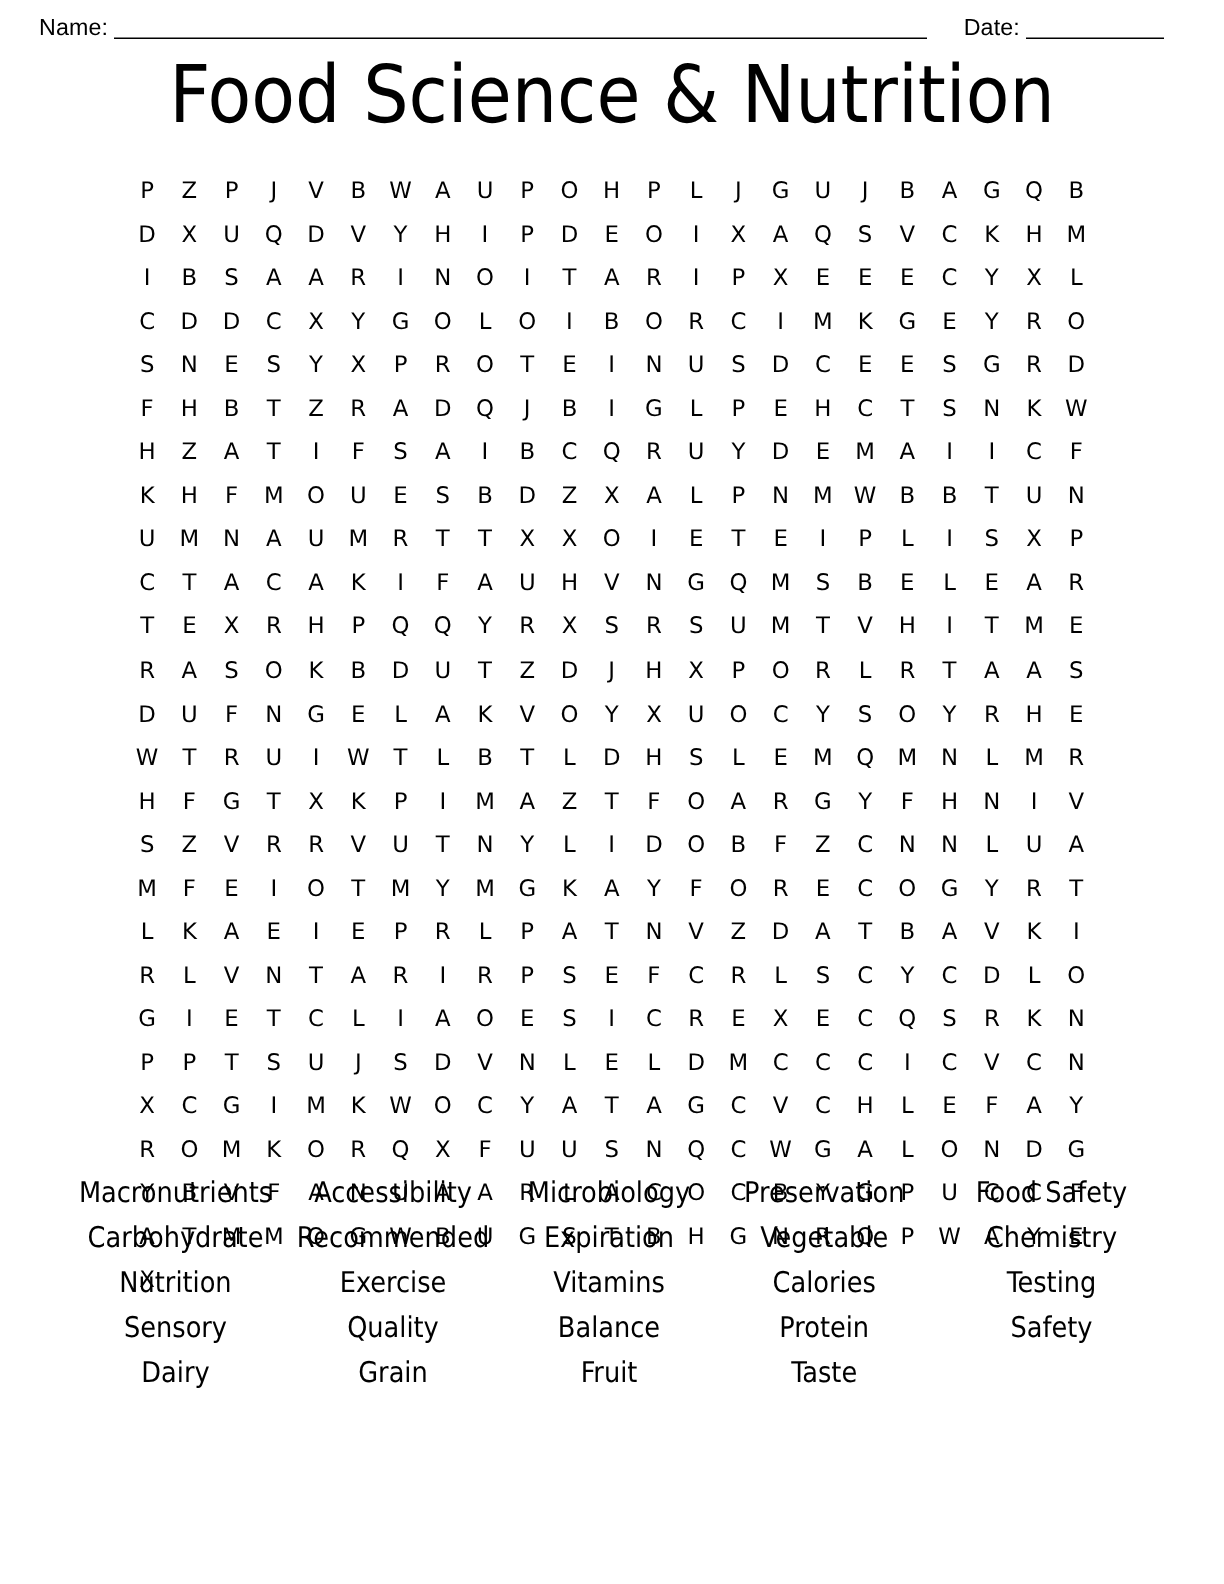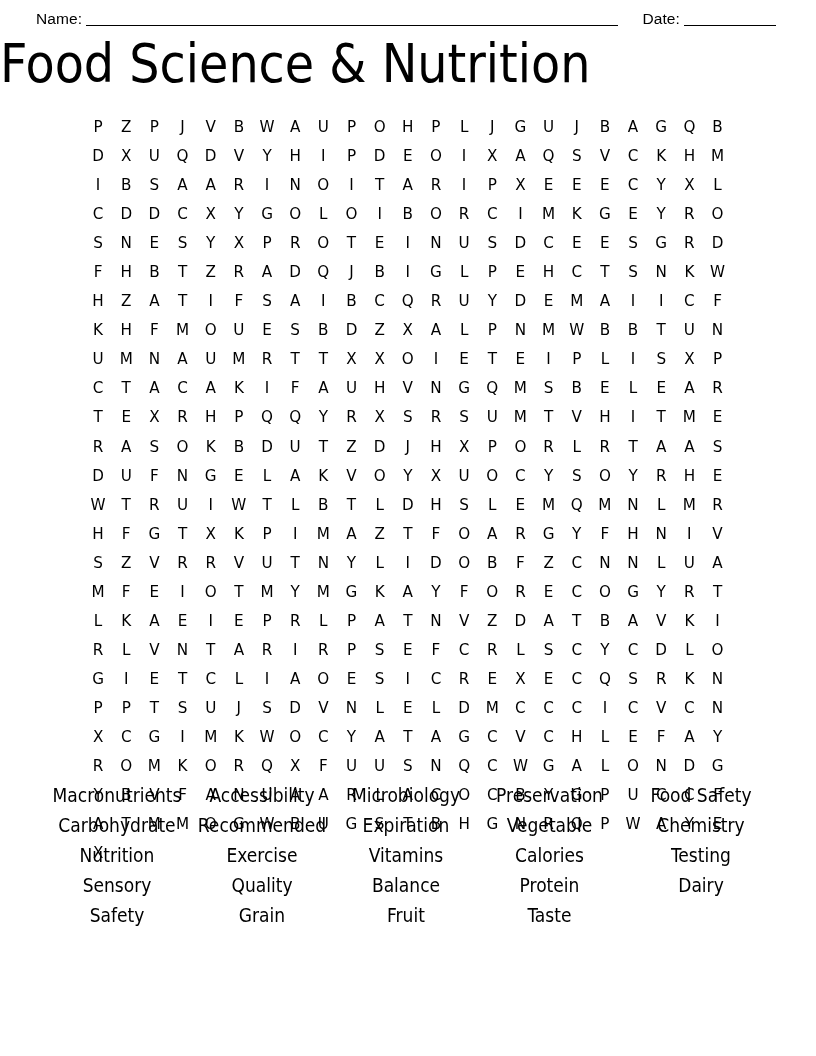--- a/index.html
+++ b/index.html
@@ -19,21 +19,21 @@
 
   
   .header-line {
     position: absolute;
     top: 0px;
     left: 0px;
     width: 816px;
     height: 28px;
     display: flex;
     align-items: flex-end;
-    padding: 0 38px 0 36px;
+    padding: 0 38px 0 26px;
     box-sizing: border-box;
     font-size: 15.5px;
     letter-spacing: 0.1px;
   }
   .field-label {
     white-space: nowrap;
     line-height: 18px;
   }
   .rule {
     border-bottom: 1.3px solid #000;
@@ -43,21 +43,21 @@
   .rule-name { flex: 1 1 auto; }
   .rule-date { width: 92px; flex: 0 0 92px; }
   .date-label { margin-left: 22px; }
 
   
   .puzzle-title {
     position: absolute;
     top: 32px;
     left: 0;
     width: 816px;
-    text-align: left;
+    text-align: center;
     font-family: "DejaVu Sans Condensed", "Liberation Sans Narrow", "Liberation Sans", sans-serif;
     font-stretch: condensed;
     font-size: 53px;
     font-weight: 400;
     line-height: 64px;
     letter-spacing: 0px;
     white-space: nowrap;
   }
 
   
@@ -701,22 +701,22 @@
     <div class="word">Chemistry</div>
     <div class="word">Nutrition</div>
     <div class="word">Exercise</div>
     <div class="word">Vitamins</div>
     <div class="word">Calories</div>
     <div class="word">Testing</div>
     <div class="word">Sensory</div>
     <div class="word">Quality</div>
     <div class="word">Balance</div>
     <div class="word">Protein</div>
+    <div class="word">Safety</div>
     <div class="word">Dairy</div>
-    <div class="word">Safety</div>
     <div class="word">Grain</div>
     <div class="word">Fruit</div>
     <div class="word">Taste</div>
     <div class="word empty"></div>
     <div class="word empty"></div>
     <div class="word empty"></div>
     <div class="word empty"></div>
   </div>
 
 </body></html>

